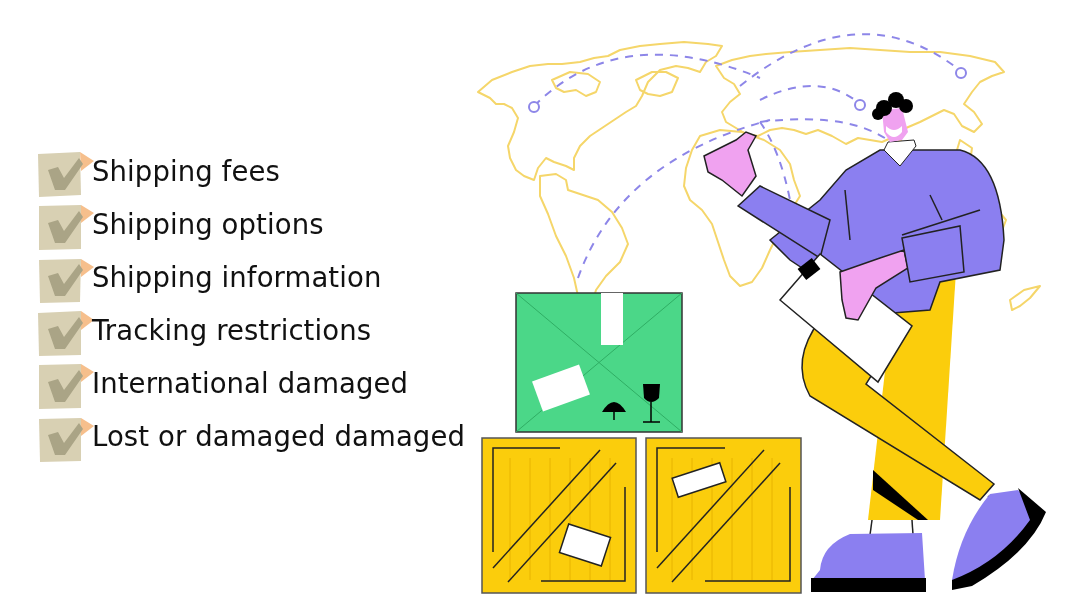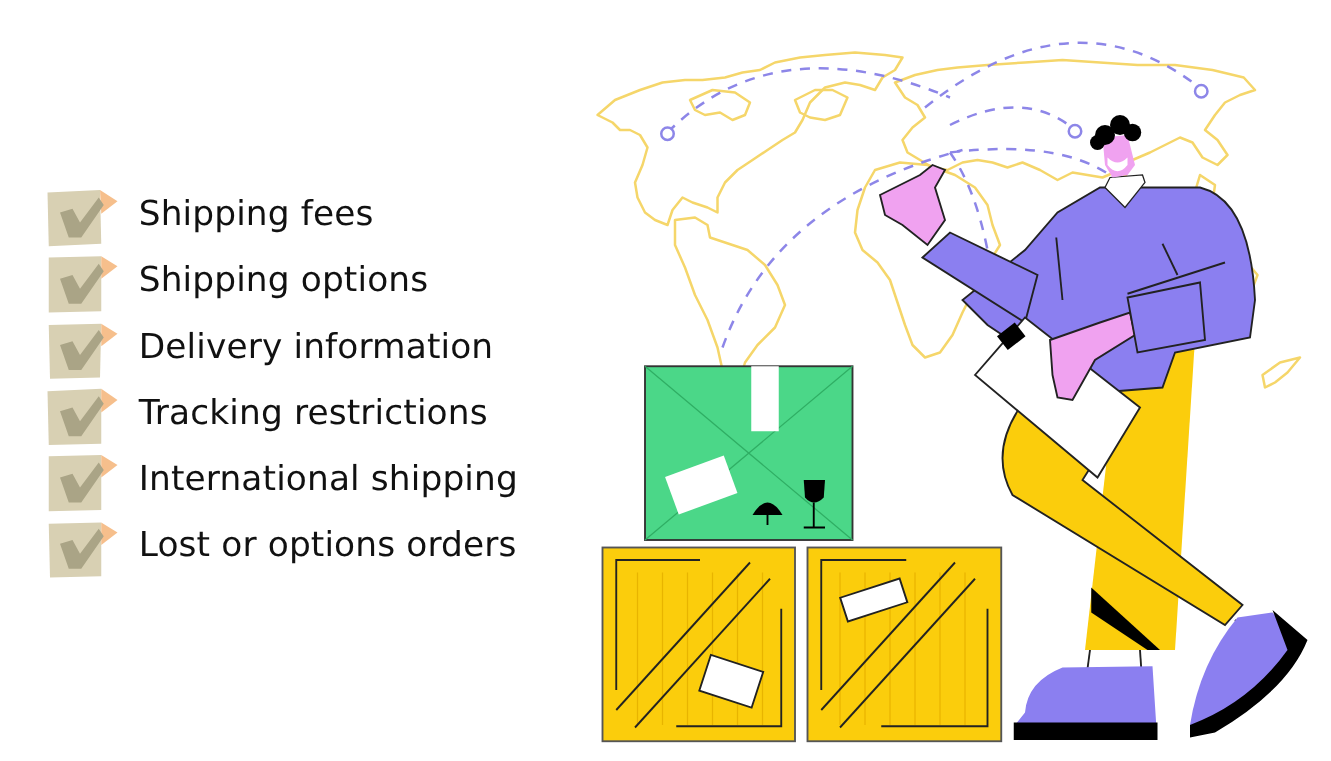--- a/index.html
+++ b/index.html
@@ -1,20 +1,20 @@
 <!DOCTYPE html>
 <html><head>
 <meta charset="utf-8">
 <style>
   html, body { margin:0; padding:0; background:#ffffff; }
   body { width:1065px; height:609px; position:relative; overflow:hidden; font-family:"DejaVu Sans", sans-serif; }
   .checklist { position:absolute; left:36px; top:148px; }
   .item { position:absolute; left:0; height:50px; display:flex; align-items:center; }
   .cb { position:absolute; left:0; width:60px; height:50px; }
-  .label { position:absolute; left:75px; white-space:nowrap; font-size:27.5px; color:#111111; line-height:1; top:10px; letter-spacing:0.1px; }
+  .label { position:absolute; left:56px; white-space:nowrap; font-size:27.5px; color:#111111; line-height:1; top:10px; letter-spacing:0.1px; }
   .illu { position:absolute; left:460px; top:0; width:605px; height:609px; }
 </style>
 </head>
 <body>
 
 <div class="checklist">
   <div class="item" style="top:0px">
     <svg class="cb" viewBox="0 0 60 50">
         <path d="M2 6 L44 4 L45 47 L3 49 Z" fill="#d8d0b3"></path>
         <path d="M44 4 L58 13 L45 23 Z" fill="#f6bf8c"></path>
@@ -29,45 +29,45 @@
         <path d="M12 22 L22 19 L28 30 L43 10 L47 16 L29 42 L19 42 Z" fill="#aaa486"></path>
       </svg>
     <span class="label">Shipping options</span>
   </div>
   <div class="item" style="top:106px">
     <svg class="cb" viewBox="0 0 60 50">
         <path d="M3 6 L45 5 L44 48 L4 49 Z" fill="#d8d0b3"></path>
         <path d="M45 5 L58 13 L45 23 Z" fill="#f6bf8c"></path>
         <path d="M12 22 L22 19 L28 30 L43 10 L47 16 L29 42 L19 42 Z" fill="#aaa486"></path>
       </svg>
-    <span class="label">Delivery information</span>
+    <span class="label">Shipping information</span>
   </div>
   <div class="item" style="top:159px">
     <svg class="cb" viewBox="0 0 60 50">
         <path d="M2 6 L45 4 L45 48 L3 49 Z" fill="#d8d0b3"></path>
         <path d="M45 4 L58 13 L45 23 Z" fill="#f6bf8c"></path>
         <path d="M12 22 L22 19 L28 30 L43 10 L47 16 L29 42 L19 42 Z" fill="#aaa486"></path>
       </svg>
     <span class="label">Tracking restrictions</span>
   </div>
   <div class="item" style="top:212px">
     <svg class="cb" viewBox="0 0 60 50">
         <path d="M3 5 L45 4 L45 48 L3 49 Z" fill="#d8d0b3"></path>
         <path d="M45 4 L58 12 L45 22 Z" fill="#f6bf8c"></path>
         <path d="M12 22 L22 19 L28 30 L43 10 L47 16 L29 42 L19 42 Z" fill="#aaa486"></path>
       </svg>
-    <span class="label">International shipping</span>
+    <span class="label">International damaged</span>
   </div>
   <div class="item" style="top:265px">
     <svg class="cb" viewBox="0 0 60 50">
         <path d="M3 6 L45 5 L45 48 L4 49 Z" fill="#d8d0b3"></path>
         <path d="M45 5 L58 13 L45 23 Z" fill="#f6bf8c"></path>
         <path d="M12 22 L22 19 L28 30 L43 10 L47 16 L29 42 L19 42 Z" fill="#aaa486"></path>
       </svg>
-    <span class="label">Lost or options orders</span>
+    <span class="label">Lost or damaged damaged</span>
   </div>
 </div>
 
 <svg class="illu" viewBox="460 0 605 609">
 
   <g fill="none" stroke="#f5d66a" stroke-width="2" stroke-linejoin="round">
     <path d="M478 92 L492 80 L512 72 L530 66 L548 64 L562 64 L580 62 L594 58 L608 56 L620 50 L640 46 L660 44 L684 42 L708 44 L722 46 L716 56 L706 62 L700 72 L688 68 L676 66 L660 70 L648 82 L642 96 L636 106 L626 112 L614 120 L602 128 L590 136 L580 146 L574 158 L574 170 L566 166 L554 162 L546 158 L538 168 L534 180 L524 176 L516 170 L510 158 L508 146 L514 132 L518 118 L512 108 L504 104 L496 104 L490 98 Z"></path>
     <path d="M552 80 L570 72 L588 74 L600 82 L596 92 L586 96 L576 90 L564 92 L556 88 Z"></path>
     <path d="M540 176 L556 174 L566 180 L568 190 L580 194 L598 200 L612 212 L622 228 L628 244 L620 262 L606 276 L596 290 L592 304 L584 308 L578 296 L574 278 L566 256 L556 236 L548 214 L540 196 Z"></path>
     <path d="M636 80 L652 72 L666 72 L678 78 L672 92 L660 96 L648 94 L640 90 Z"></path>

